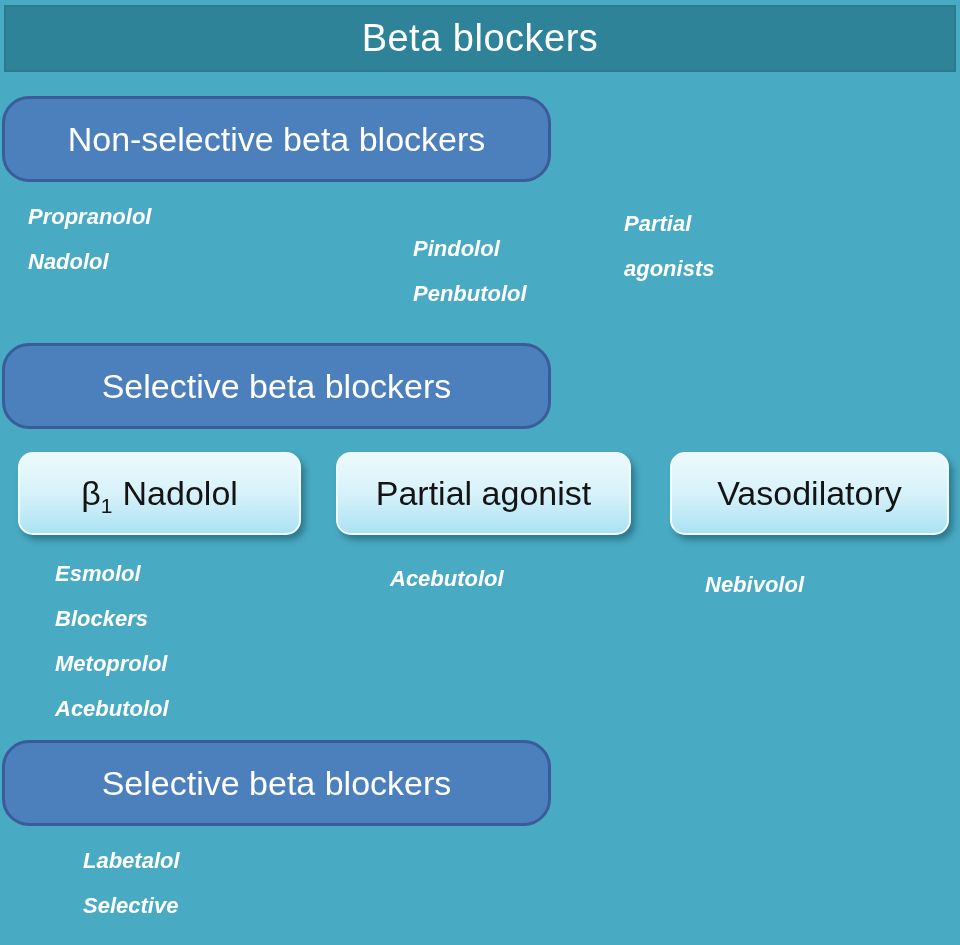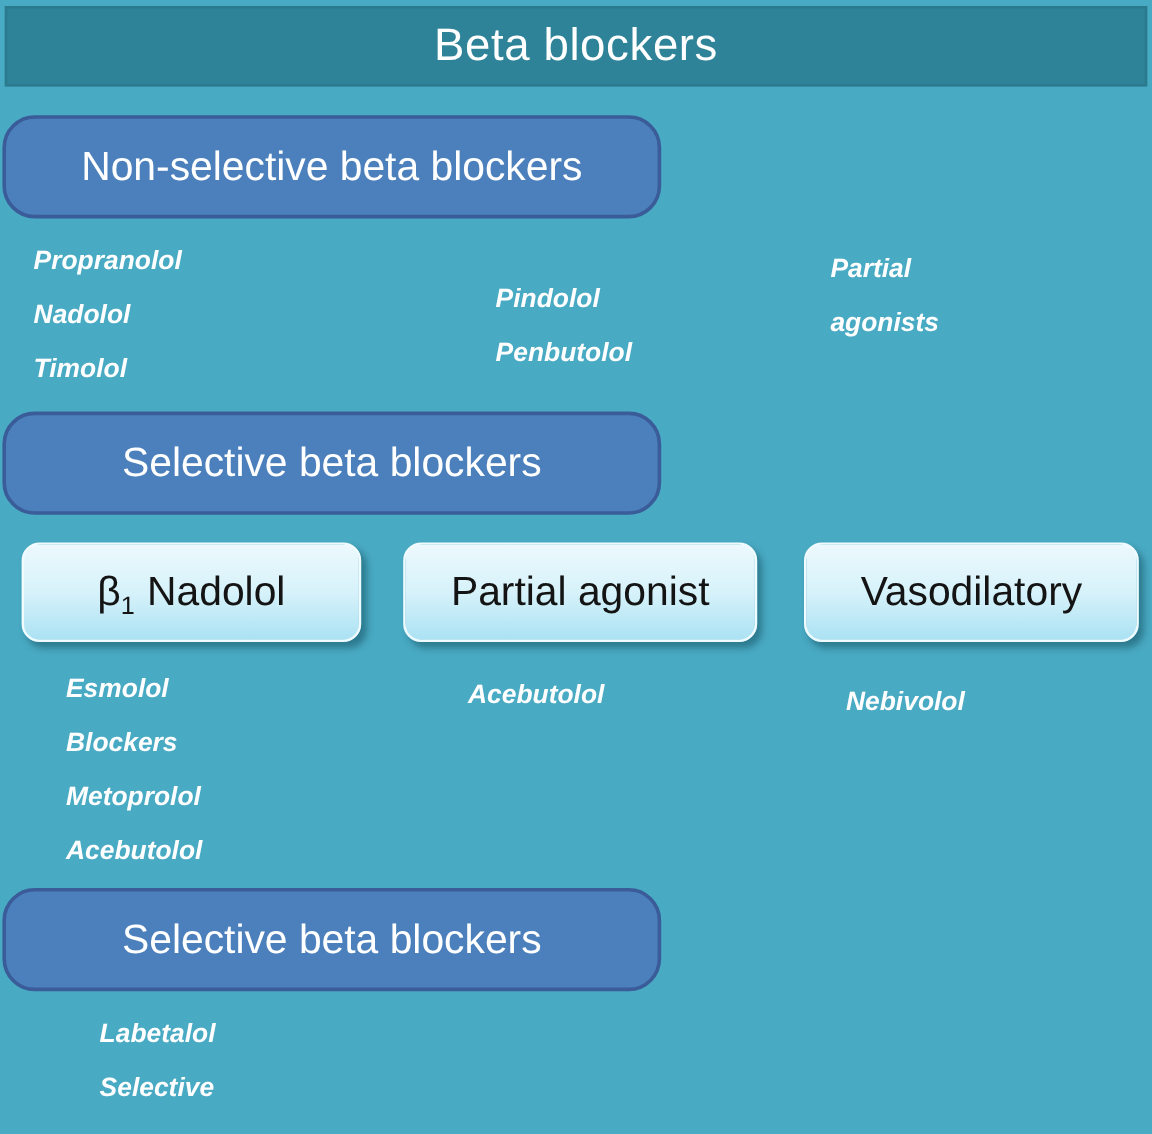--- a/index.html
+++ b/index.html
@@ -57,21 +57,21 @@
     position: absolute;
     color: #FFFFFF;
     font-size: 22px;
     font-weight: bold;
     font-style: italic;
     line-height: 45px;
     white-space: nowrap;
   }
   .list-nonsel-1 { left: 28px;  top: 194px; }
   .list-nonsel-2 { left: 413px; top: 226px; }
-  .list-nonsel-3 { left: 692px; top: 201px; font-style: italic; }
+  .list-nonsel-3 { left: 624px; top: 201px; font-style: italic; }
   .list-beta1    { left: 55px;  top: 551px; }
   .list-partial  { left: 390px; top: 556px; }
   .list-vaso     { left: 705px; top: 562px; }
   .list-mixed    { left: 83px;  top: 838px; line-height: 45px; font-style: italic; }
 
   .sub-box {
     position: absolute;
     top: 452px;
     height: 79px;
     background: linear-gradient(to bottom, #ECF9FD 0%, #D7F2FA 50%, #ABE2F3 100%);
@@ -107,21 +107,20 @@
     <span class="title-text">Beta blockers</span>
   </div>
 
   <div class="cat-box box-nonselective">
     <span class="cat-label">Non-selective beta blockers</span>
   </div>
 
   <div class="drug-list list-nonsel-1">
     <div>Propranolol</div>
     <div>Nadolol</div>
-    <div>Timolol</div>
   </div>
 
   <div class="drug-list list-nonsel-2">
     <div>Pindolol</div>
     <div>Penbutolol</div>
   </div>
 
   <div class="drug-list list-nonsel-3">
     <div>Partial</div>
     <div>agonists</div>

